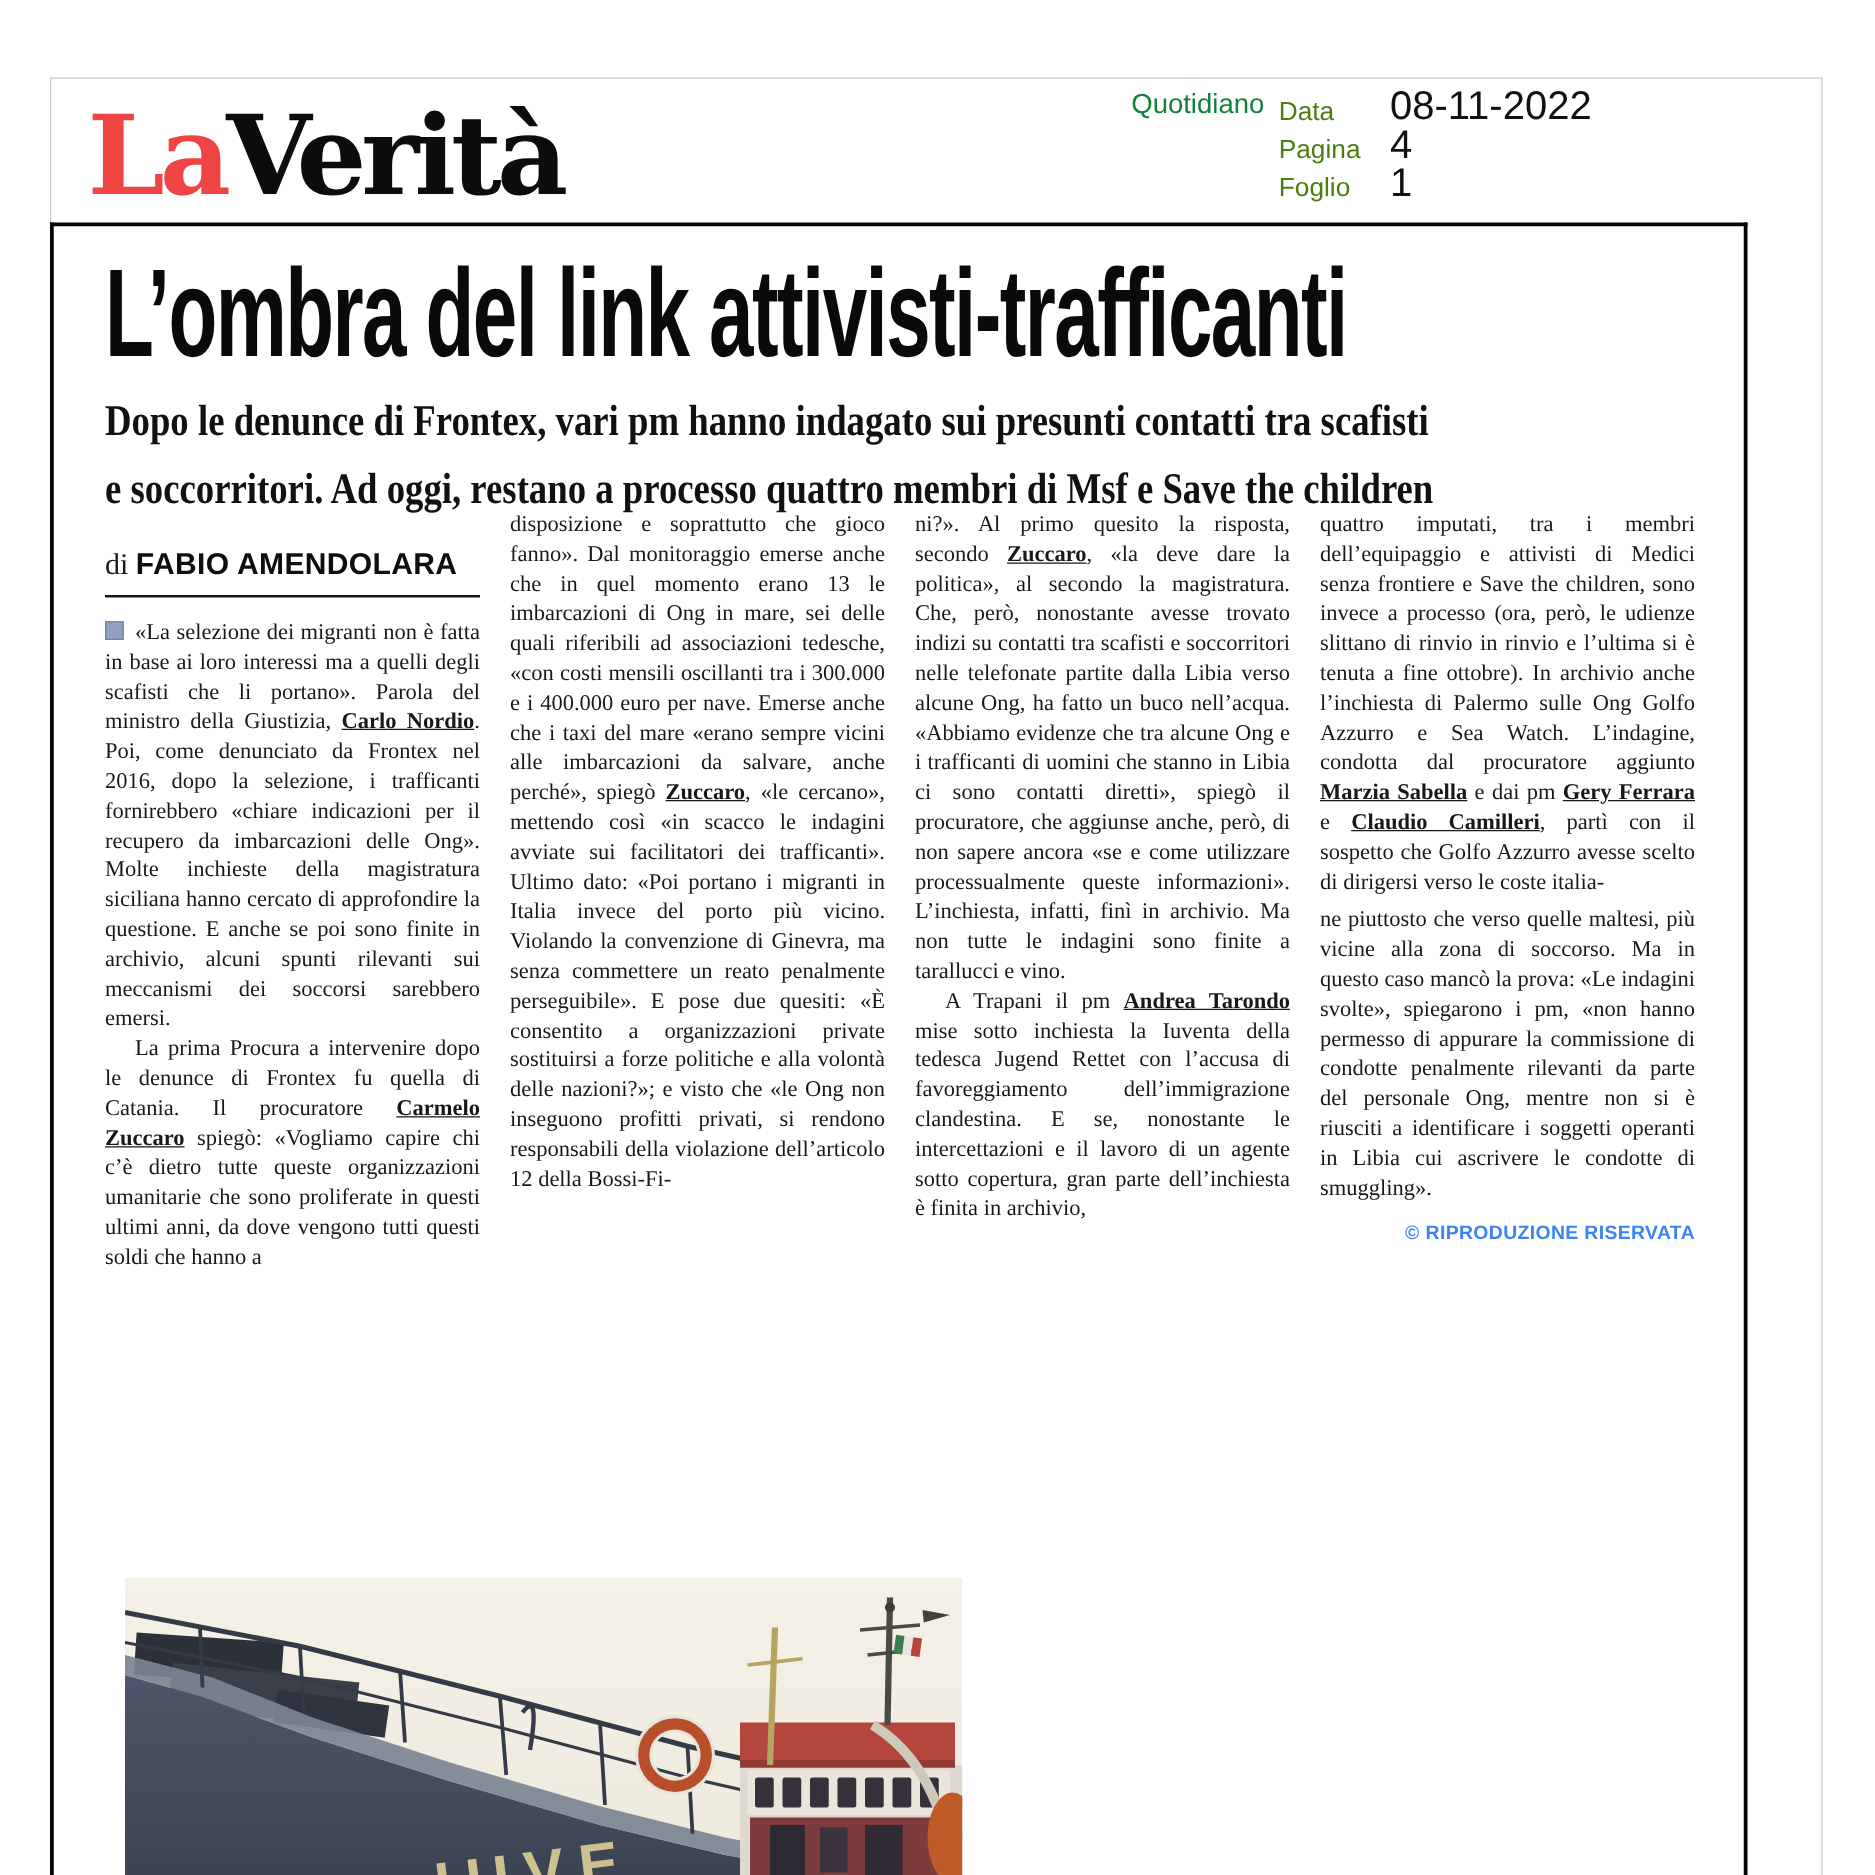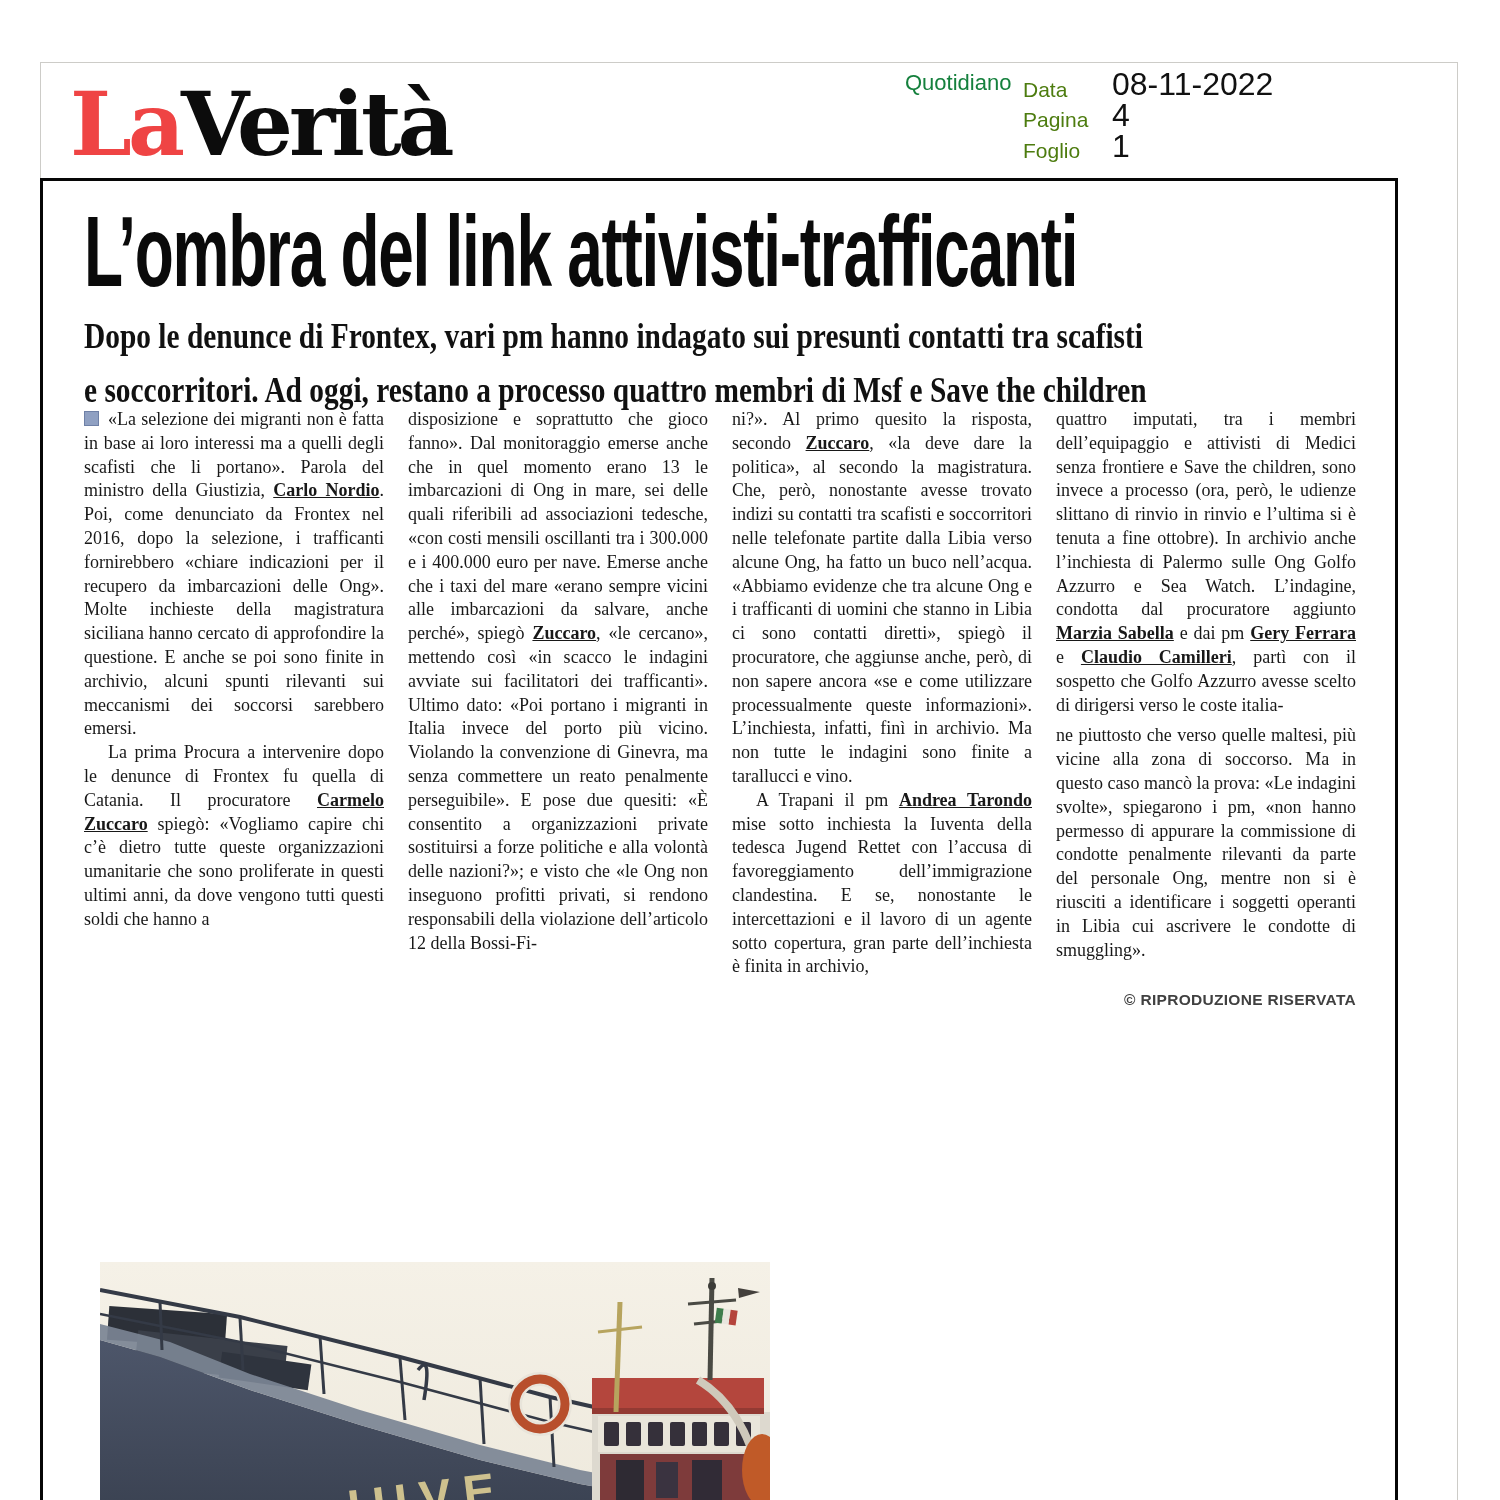--- a/index.html
+++ b/index.html
@@ -49,21 +49,21 @@
   .byline{padding-top:30px;padding-bottom:10px;margin-bottom:16px;
           border-bottom:2px solid #161616;font-size:24px;white-space:nowrap;}
   .byline .prefix{font-family:"Liberation Serif", serif;color:#1a1a1a;}
   .byline .name{font-family:"Liberation Sans", sans-serif;font-weight:bold;color:#0e0e0e;
                 letter-spacing:0.3px;}
 
   .bullet{display:inline-block;width:13px;height:13px;background:#8fa0c2;
           border:1px solid #6e80a6;margin-right:9px;transform:translateY(1px);}
 
   .copyright{text-align:right;font-family:"Liberation Sans", sans-serif;font-size:15.5px;
-             font-weight:bold;color:#404040;margin-top:29px;letter-spacing:0.3px;}
+             font-weight:bold;color:#3b82f6;margin-top:16px;letter-spacing:0.3px;}
 
   .photo{position:absolute;left:100px;top:1262px;width:670px;height:238px;overflow:hidden;}
   .photo svg{display:block;}
 </style>
 </head>
 <body>
 
 <div class="clipframe"></div>
 
 <div class="logo"><span class="p1">La</span><span class="p2">Verità</span></div>
@@ -80,20 +80,25 @@
 
 <div class="headline">L’ombra del link attivisti-trafficanti</div>
 
 <div class="subhead">
   <div class="line">Dopo le denunce di Frontex, vari pm hanno indagato sui presunti contatti tra scafisti</div>
   <div class="line">e soccorritori. Ad oggi, restano a processo quattro membri di Msf e Save the children</div>
 </div>
 
 <div class="columns">
   <div class="col">
+    <div class="byline">
+      <span class="prefix">di</span>
+      <span> </span>
+      <span class="name">FABIO AMENDOLARA</span>
+    </div>
   <p><span class="bullet"></span><span>«La selezione dei migranti non è fatta in base ai loro interessi ma a quelli degli scafisti che li portano». Parola del ministro della Giustizia, </span><b>Carlo Nordio</b><span>. Poi, come denunciato da Frontex nel 2016, dopo la selezione, i trafficanti fornirebbero «chiare indicazioni per il recupero da imbarcazioni delle Ong». Molte inchieste della magistratura siciliana hanno cercato di approfondire la questione. E anche se poi sono finite in archivio, alcuni spunti rilevanti sui meccanismi dei soccorsi sarebbero emersi.</span></p>
       <p class="indent"><span>La prima Procura a intervenire dopo le denunce di Frontex fu quella di Catania. Il procuratore </span><b>Carmelo Zuccaro</b><span> spiegò: «Vogliamo capire chi c’è dietro tutte queste organizzazioni umanitarie che sono proliferate in questi ultimi anni, da dove vengono tutti questi soldi che hanno a</span></p>
     </div>
   <div class="col">
       <p><span>disposizione e soprattutto che gioco fanno». Dal monitoraggio emerse anche che in quel momento erano 13 le imbarcazioni di Ong in mare, sei delle quali riferibili ad associazioni tedesche, «con costi mensili oscillanti tra i 300.000 e i 400.000 euro per nave. Emerse anche che i taxi del mare «erano sempre vicini alle imbarcazioni da salvare, anche perché», spiegò </span><b>Zuccaro</b><span>, «le cercano», mettendo così «in scacco le indagini avviate sui facilitatori dei trafficanti». Ultimo dato: «Poi portano i migranti in Italia invece del porto più vicino. Violando la convenzione di Ginevra, ma senza commettere un reato penalmente perseguibile». E pose due quesiti: «È consentito a organizzazioni private sostituirsi a forze politiche e alla volontà delle nazioni?»; e visto che «le Ong non inseguono profitti privati, si rendono responsabili della violazione dell’articolo 12 della Bossi-Fi-</span></p>
     </div>
   <div class="col">
       <p><span>ni?». Al primo quesito la risposta, secondo </span><b>Zuccaro</b><span>, «la deve dare la politica», al secondo la magistratura. Che, però, nonostante avesse trovato indizi su contatti tra scafisti e soccorritori nelle telefonate partite dalla Libia verso alcune Ong, ha fatto un buco nell’acqua. «Abbiamo evidenze che tra alcune Ong e i trafficanti di uomini che stanno in Libia ci sono contatti diretti», spiegò il procuratore, che aggiunse anche, però, di non sapere ancora «se e come utilizzare processualmente queste informazioni». L’inchiesta, infatti, finì in archivio. Ma non tutte le indagini sono finite a tarallucci e vino.</span></p>
       <p class="indent"><span>A Trapani il pm </span><b>Andrea Tarondo</b><span> mise sotto inchiesta la Iuventa della tedesca Jugend Rettet con l’accusa di favoreggiamento dell’immigrazione clandestina. E se, nonostante le intercettazioni e il lavoro di un agente sotto copertura, gran parte dell’inchiesta è finita in archivio,</span></p>
     </div>

